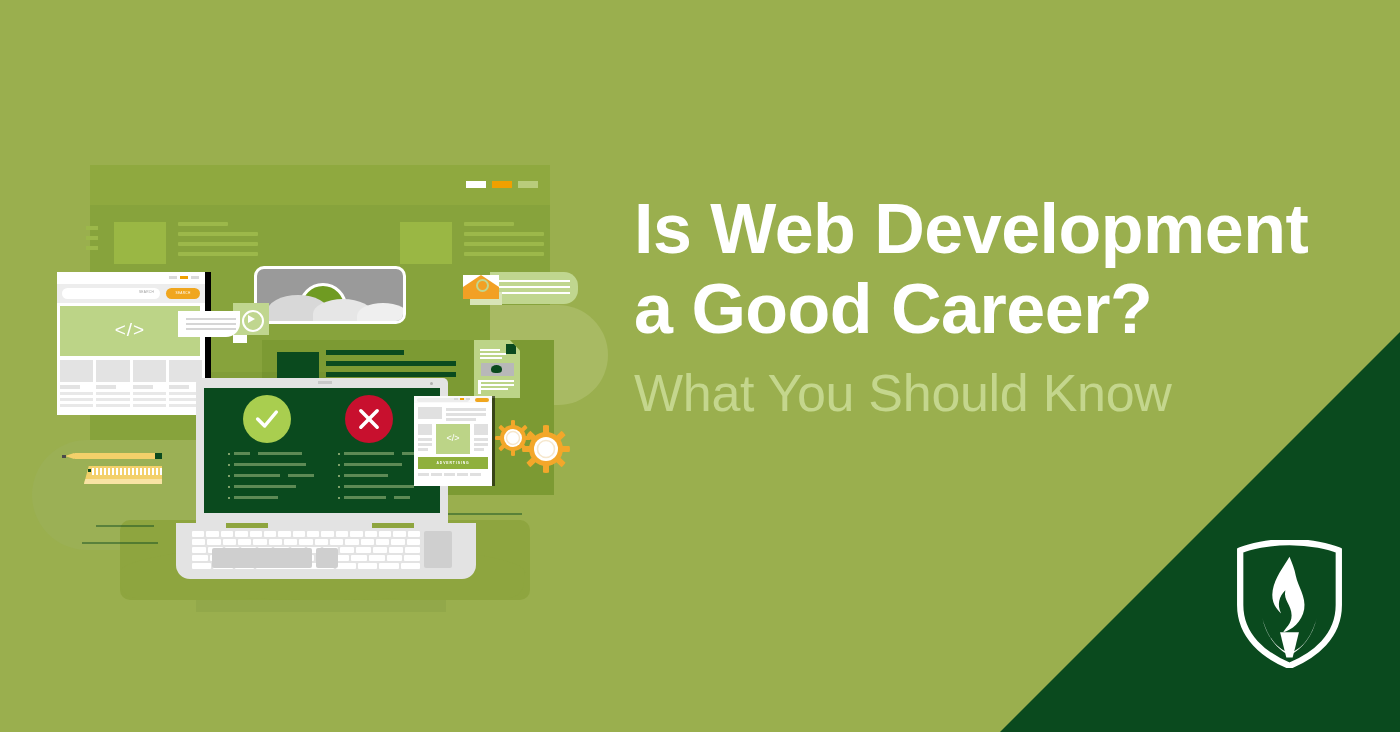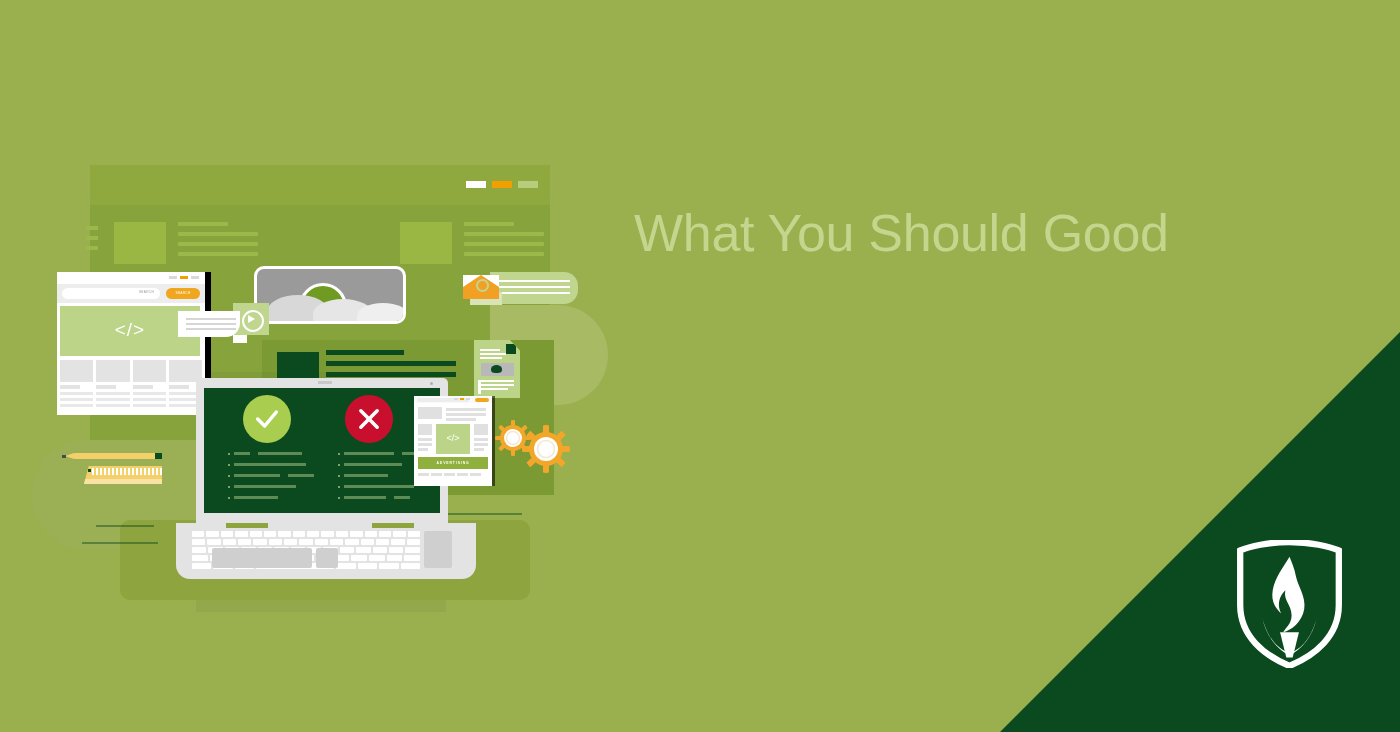--- a/index.html
+++ b/index.html
@@ -603,21 +603,25 @@
           <i></i>
         </div>
     </div>
     <div class="trackpad"></div>
     <div class="sidepad2"></div>
     <div class="sidepad"></div>
 
   </div>
 
   <div class="copy">
-    <div class="subhead">What You Should Good</div>
+    <h1 class="headline">
+      <span>Is Web Development</span><br>
+      <span>a Good Career?</span>
+    </h1>
+    <div class="subhead">What You Should Know</div>
   </div>
 
   <div class="corner-triangle"></div>
   <svg class="logo-shield" viewBox="0 0 100 122">
     <path d="M50 2 C30 2 12 6 3 10 L3 62 C3 92 26 110 50 120 C74 110 97 92 97 62 L97 10 C88 6 70 2 50 2 Z" fill="none" stroke="#ffffff" stroke-width="6"></path>
     <path d="M50 16 C44 26 36 36 34 48 C32 60 38 66 42 70 C38 62 40 54 46 48 C44 58 52 62 52 72
              C52 80 46 84 44 88 C52 86 62 78 64 66 C66 54 58 44 56 34 C55 28 52 21 50 16 Z" fill="#ffffff"></path>
     <path d="M41 88 L59 88 L56 100 L53 112 L47 112 L44 100 Z" fill="#ffffff"></path>
     <path d="M24 74 C28 92 38 104 50 110 C62 104 72 92 76 74 C70 96 60 104 50 108 C40 104 30 96 24 74 Z" fill="#ffffff"></path>
   </svg>

